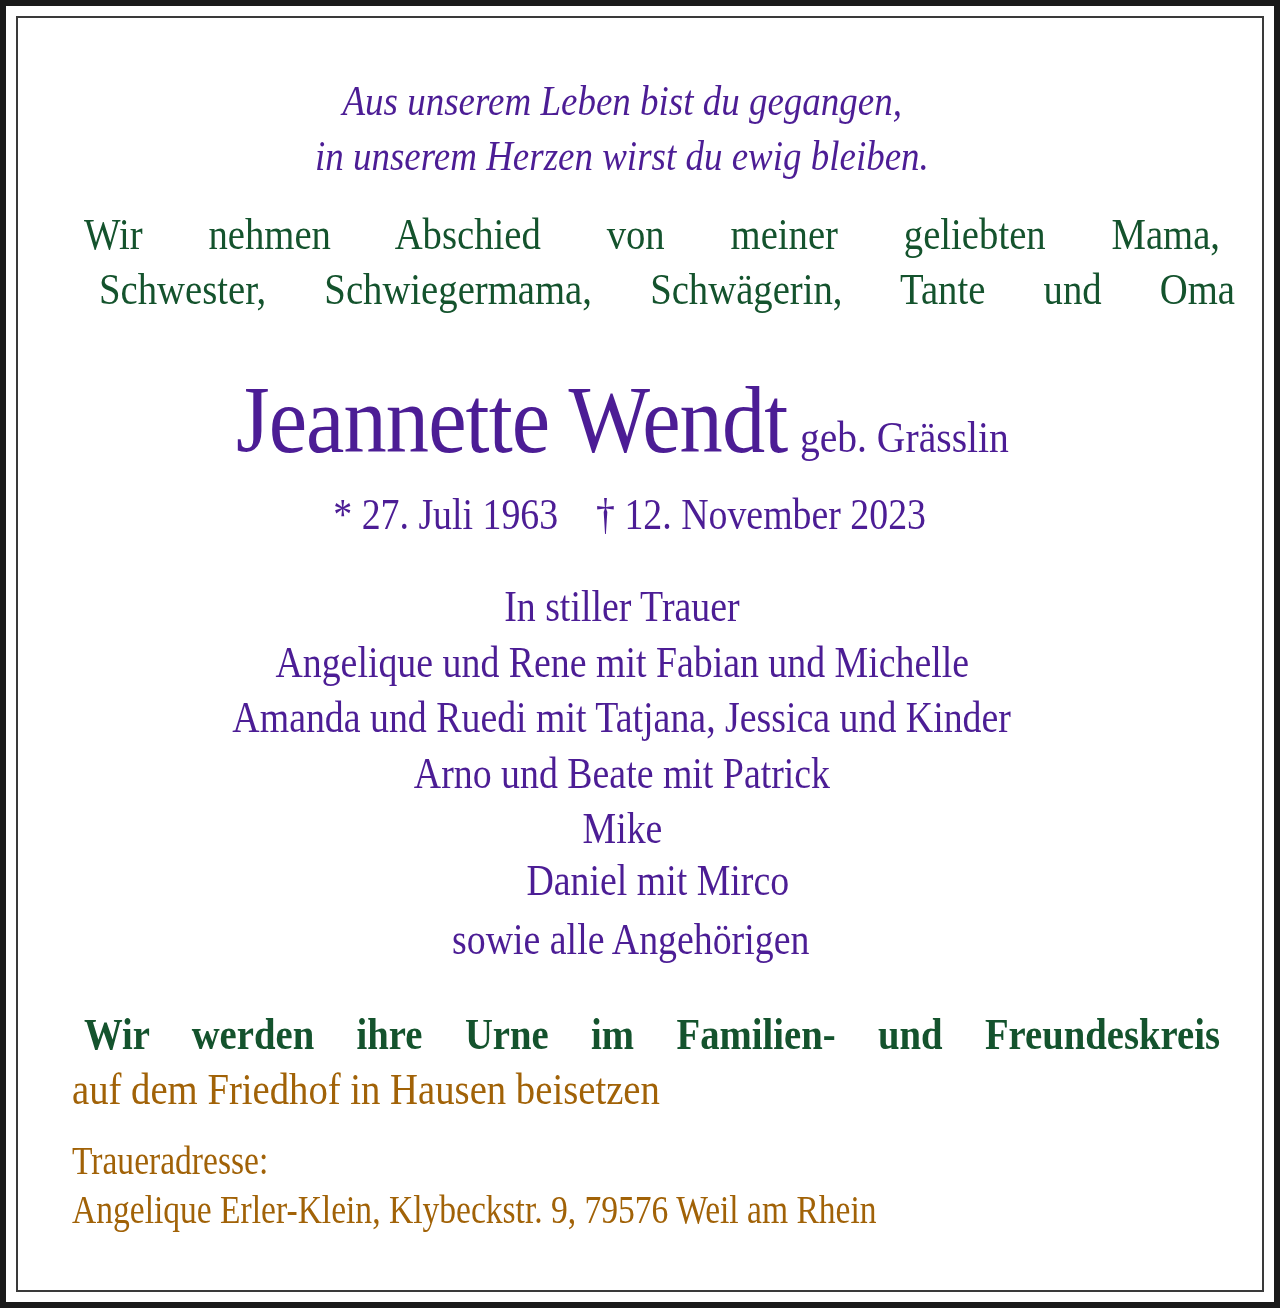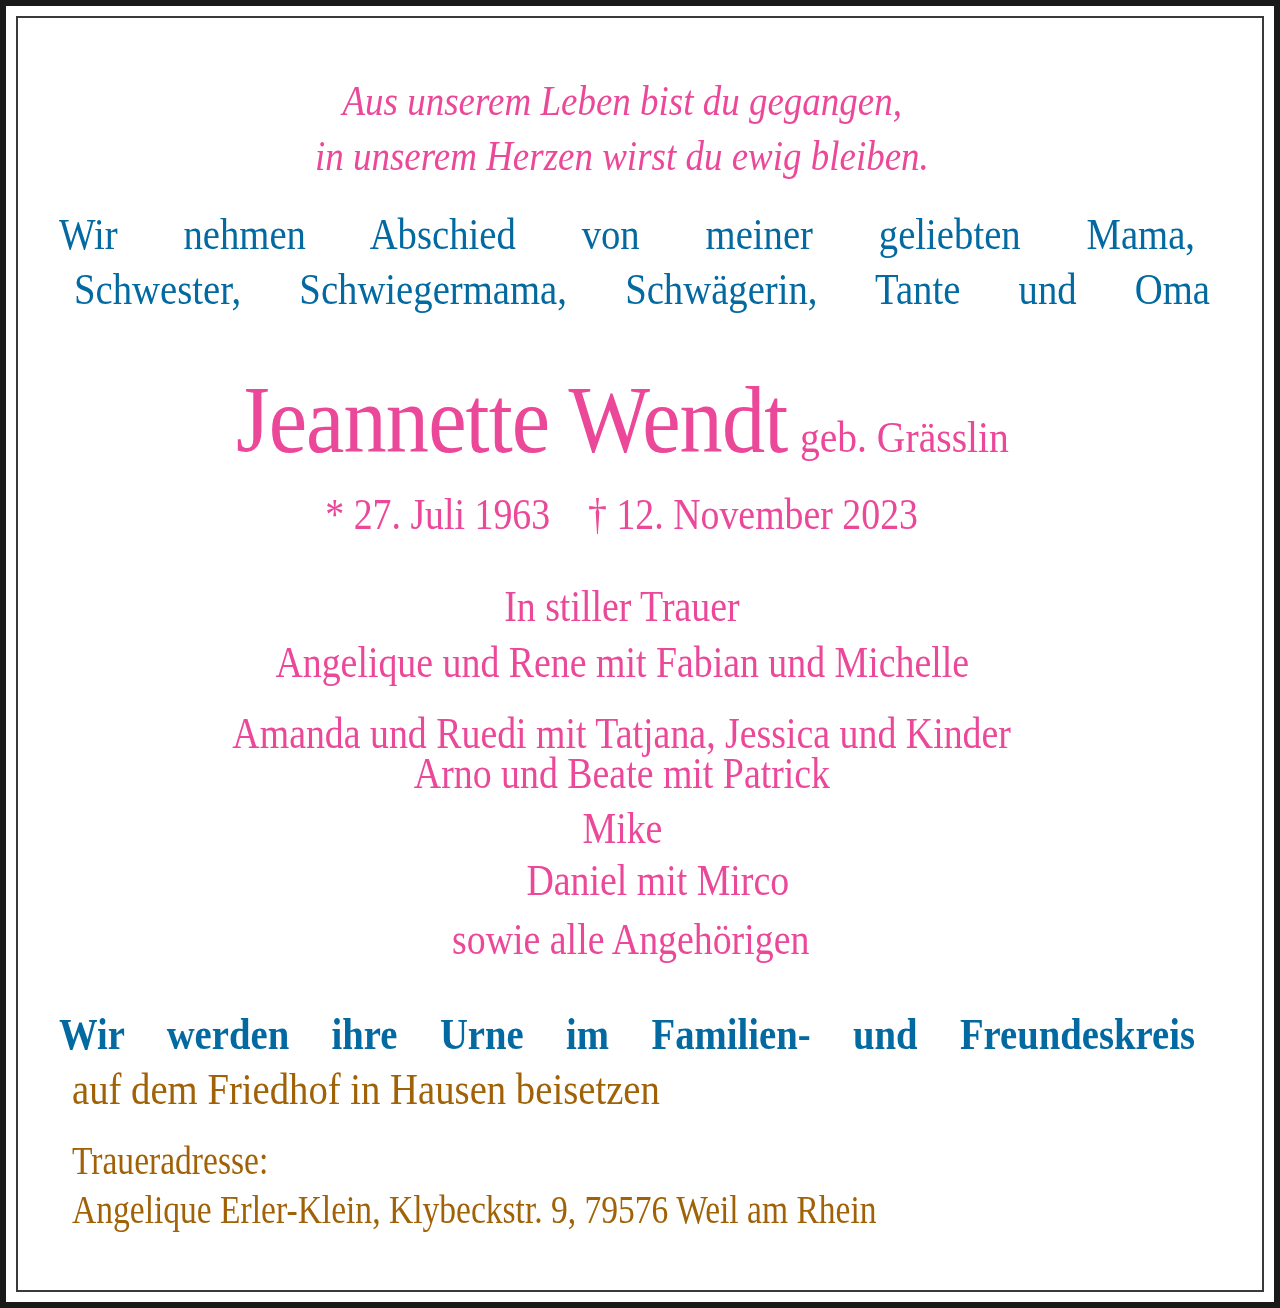--- a/index.html
+++ b/index.html
@@ -7,35 +7,35 @@
   .frame-outer {
     position: absolute; left: 0; top: 0; width: 1280px; height: 1308px;
     box-sizing: border-box; border: 6px solid #1a1a1a; background: #fff;
   }
   .frame-inner {
     position: absolute; left: 10px; top: 10px; right: 10px; bottom: 10px;
     border: 2px solid #3a3a3a; box-sizing: border-box;
   }
   .line {
     position: absolute; left: 0; width: 1244px; text-align: center;
-    font-family: "Liberation Serif", "DejaVu Serif", serif; color: #ec4899;
+    font-family: "Liberation Serif", "DejaVu Serif", serif; color: #4c1d95;
     white-space: nowrap;
   }
   .cond { display: inline-block; transform: scaleX(0.86); transform-origin: center center; }
   .italic { font-style: italic; }
   .motto { font-size: 43px; }
   .body-lg { font-size: 45px; }
   .name-main { font-size: 96px; letter-spacing: -1px; }
   .name-sub { font-size: 44px; margin-left: 14px; }
-  .dates { font-size: 44px; }
+  .dates { font-size: 44px; margin-left: 8px; }
   .list { font-size: 44px; }
   .addr { font-size: 39px; text-align: center; }
   .just {
-    position: absolute; left: 59px; width: 1136px;
-    font-family: "Liberation Serif", "DejaVu Serif", serif; color: #0369a1;
+    position: absolute; left: 84px; width: 1136px;
+    font-family: "Liberation Serif", "DejaVu Serif", serif; color: #14532d;
     text-align: justify; text-align-last: justify; white-space: nowrap;
   }
   .just .inner {
     display: block; width: 1321px; transform: scaleX(0.86); transform-origin: left center;
     text-align: justify; text-align-last: justify;
   }
   .left {
     position: absolute; left: 72px;
     font-family: "Liberation Serif", "DejaVu Serif", serif; color: #a16207; white-space: nowrap;
   }
@@ -70,21 +70,21 @@
 </div>
 
 <div class="line dates" style="top:489px;">
   <span class="cond">
     <span>* 27. Juli 1963</span><span class="gap"></span><span>† 12. November 2023</span>
   </span>
 </div>
 
 <div class="line list" style="top:581px;"><span class="cond">In stiller Trauer</span></div>
 <div class="line list" style="top:637px;"><span class="cond">Angelique und Rene mit Fabian und Michelle</span></div>
-<div class="line list" style="top:692px;margin-top:16px;"><span class="cond">Amanda und Ruedi mit Tatjana, Jessica und Kinder</span></div>
+<div class="line list" style="top:692px;"><span class="cond">Amanda und Ruedi mit Tatjana, Jessica und Kinder</span></div>
 <div class="line list" style="top:748px;"><span class="cond">Arno und Beate mit Patrick</span></div>
 <div class="line list" style="top:803px;"><span class="cond">Mike</span></div>
 <div class="line list" style="top:855px;padding-left:36px;"><span class="cond">Daniel mit Mirco</span></div>
 <div class="line list" style="top:914px;padding-left:9px;"><span class="cond">sowie alle Angehörigen</span></div>
 
 <div class="just body-lg" style="top:1008px;font-weight:bold;">
   <span class="inner">Wir werden ihre Urne im Familien- und Freundeskreis</span>
 </div>
 <div class="left body-lg" style="top:1063px;">
   <span class="inner">auf dem Friedhof in Hausen beisetzen</span>

